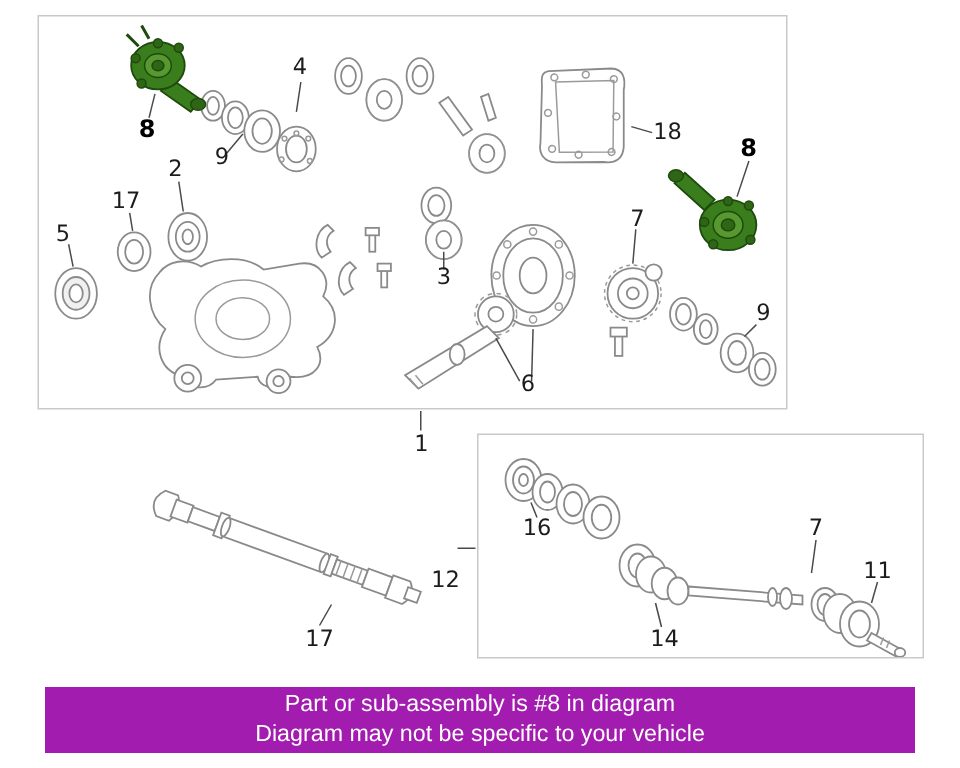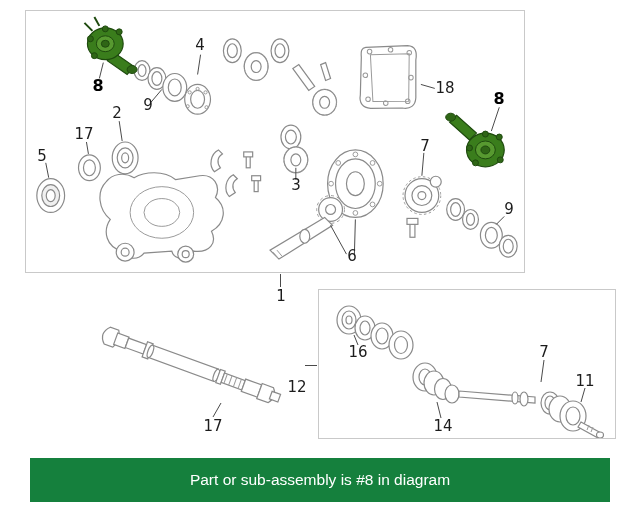--- a/index.html
+++ b/index.html
@@ -301,17 +301,18 @@
   <span class="callout" style="left:509px;top:209px">9</span>
   <span class="callout" style="left:352px;top:256px">6</span>
   <span class="callout" style="left:281px;top:296px">1</span>
   <span class="callout" style="left:297px;top:387px">12</span>
   <span class="callout" style="left:358px;top:352px">16</span>
   <span class="callout" style="left:443px;top:426px">14</span>
   <span class="callout" style="left:585px;top:381px">11</span>
   <span class="callout" style="left:544px;top:352px">7</span>
   <span class="callout" style="left:213px;top:426px">17</span>
 
-  <div class="banner" style="background: #15803d; color: rgb(255, 255, 255);">
+  <div class="banner" style="background: #a21caf; color: rgb(255, 255, 255);">
     <span>Part or sub-assembly is #8 in diagram</span>
+    <span>Diagram may not be specific to your vehicle</span>
   </div>
 
 </div>
 
 </body></html>

